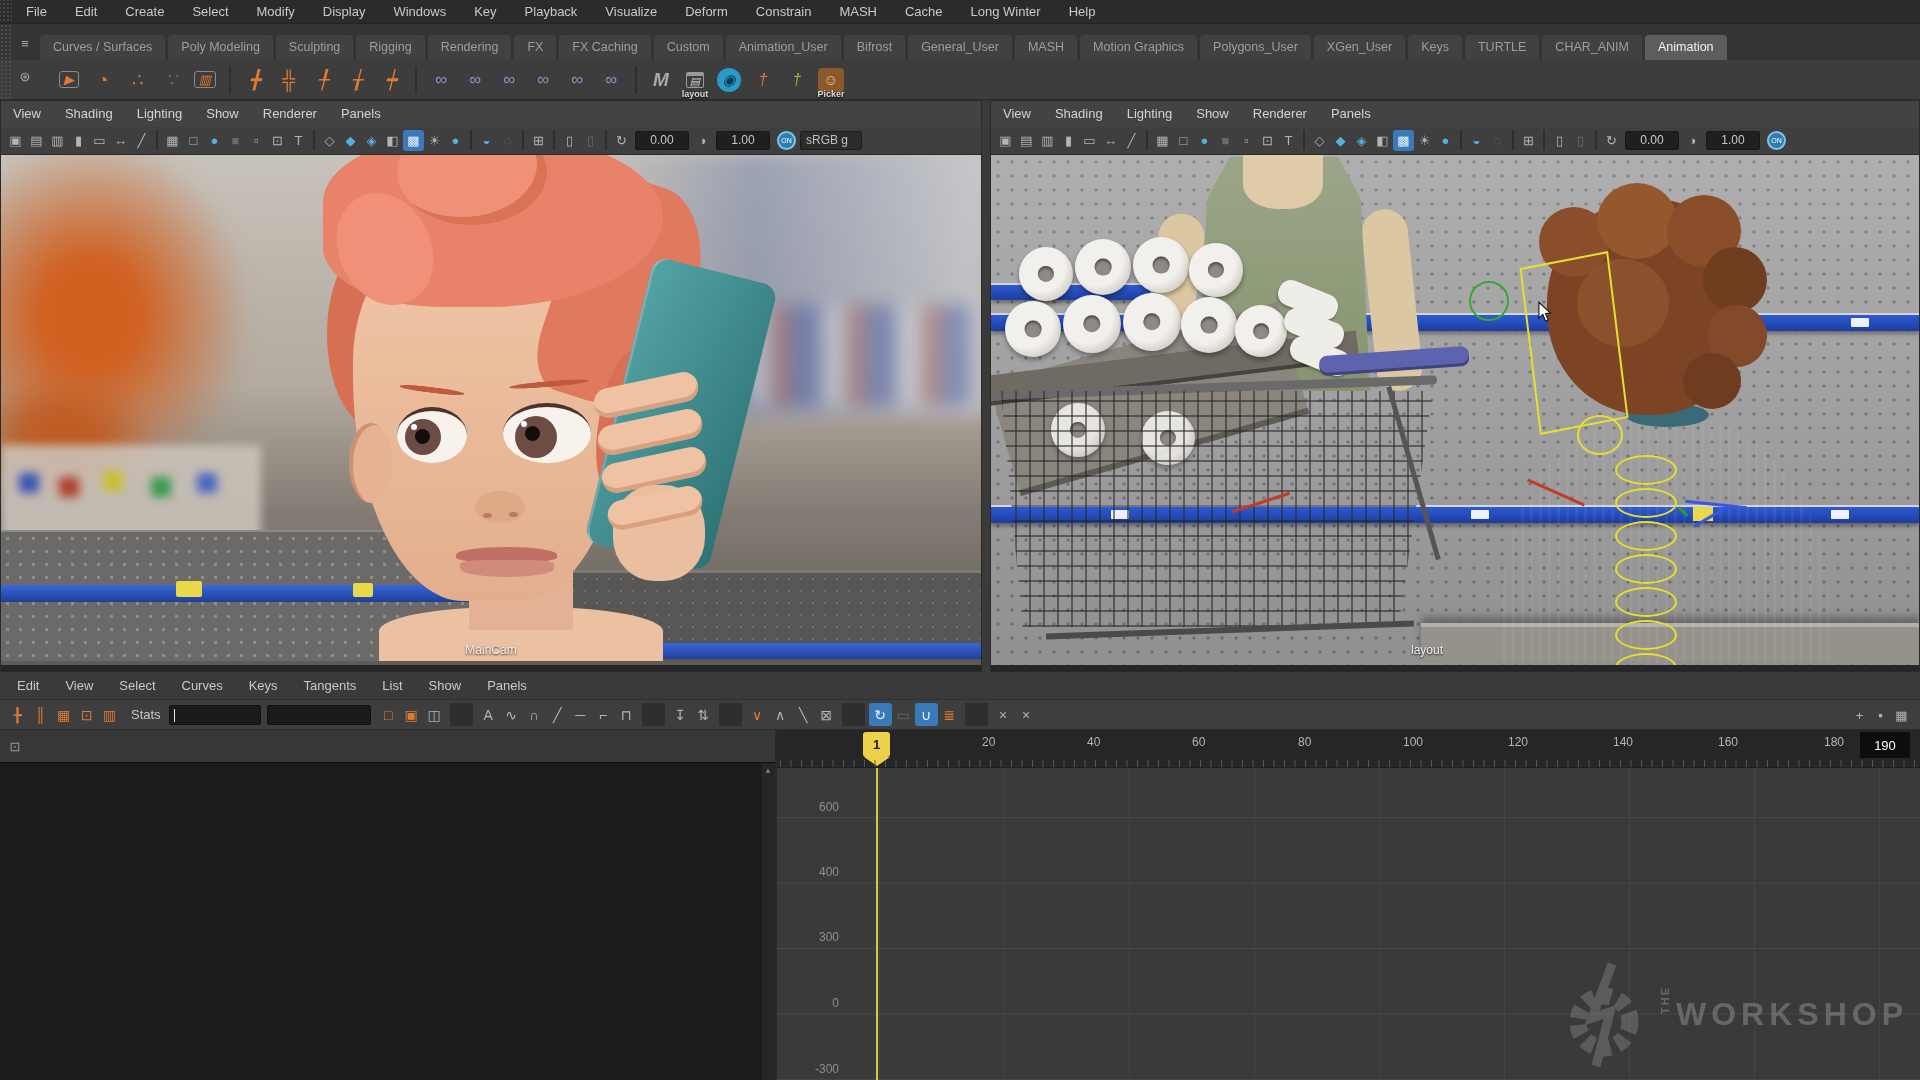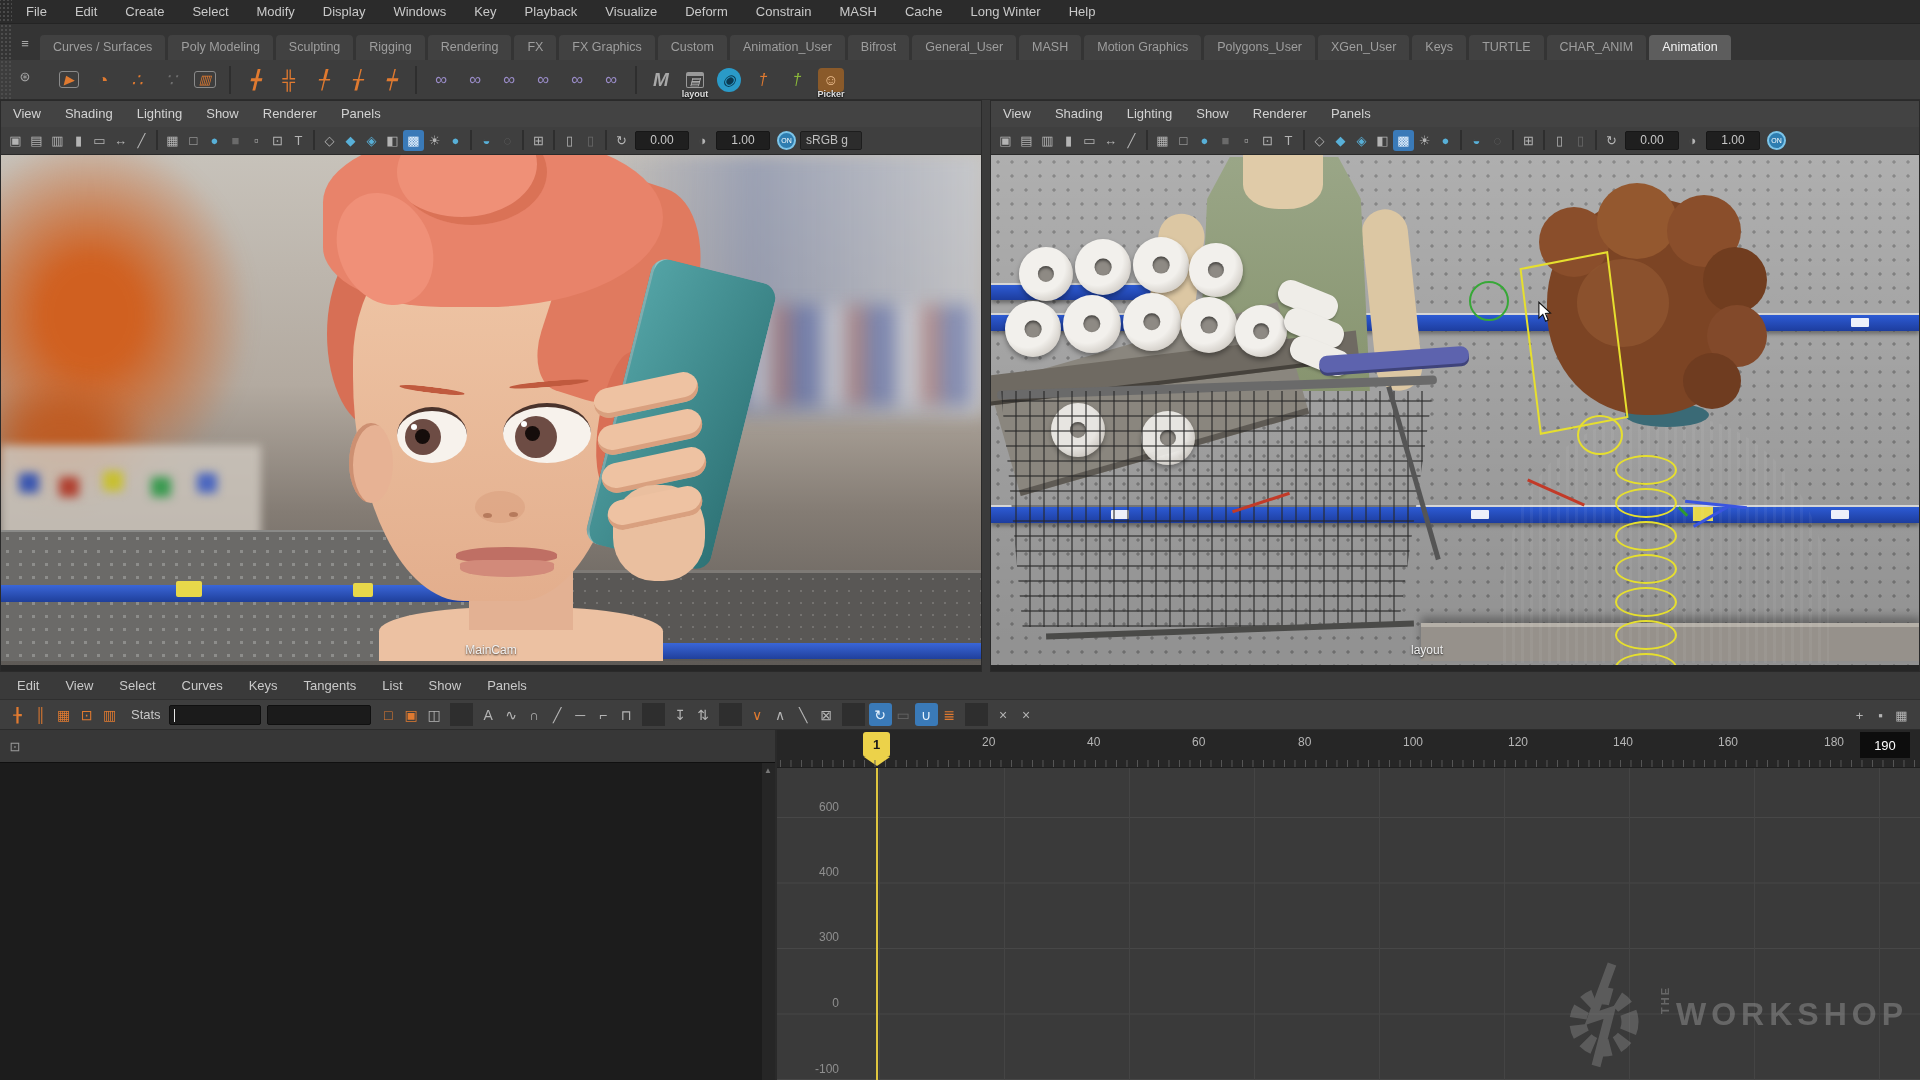--- a/index.html
+++ b/index.html
@@ -217,21 +217,21 @@
     <div class="rowgrip"></div>
     <span class="mini-btn">≡</span>
     <div class="tabs">
 
     <span class="tab">Curves / Surfaces</span>
         <span class="tab">Poly Modeling</span>
         <span class="tab">Sculpting</span>
         <span class="tab">Rigging</span>
         <span class="tab">Rendering</span>
         <span class="tab">FX</span>
-        <span class="tab">FX Graphics</span>
+        <span class="tab">FX Caching</span>
         <span class="tab">Custom</span>
         <span class="tab">Animation_User</span>
         <span class="tab">Bifrost</span>
         <span class="tab">General_User</span>
         <span class="tab">MASH</span>
         <span class="tab">Motion Graphics</span>
         <span class="tab">Polygons_User</span>
         <span class="tab">XGen_User</span>
         <span class="tab">Keys</span>
         <span class="tab">TURTLE</span>
@@ -920,21 +920,21 @@
       <div class="ruler">
         <span>
           
         <span class="rtick" style="--x: 205px;">20</span><span class="rtick" style="--x: 310px;">40</span><span class="rtick" style="--x: 415px;">60</span><span class="rtick" style="--x: 521px;">80</span><span class="rtick" style="--x: 626px;">100</span><span class="rtick" style="--x: 731px;">120</span><span class="rtick" style="--x: 836px;">140</span><span class="rtick" style="--x: 941px;">160</span><span class="rtick" style="--x: 1047px;">180</span></span>
         <span class="end-tick">190</span>
         <span class="ph-tag">1</span>
       </div>
       <div class="plot">
         <span>
           
-        <span class="vtick" style="--y: 32px;">600</span><span class="vtick" style="--y: 97px;">400</span><span class="vtick" style="--y: 162px;">300</span><span class="vtick" style="--y: 228px;">0</span><span class="vtick" style="--y: 294px;">-100</span></span>
+        <span class="vtick" style="--y: 32px;">600</span><span class="vtick" style="--y: 97px;">400</span><span class="vtick" style="--y: 162px;">300</span><span class="vtick" style="--y: 228px;">0</span><span class="vtick" style="--y: 294px;">-300</span></span>
         <div class="ph-line"></div>
         <div class="wm">
           <svg width="104" height="110" viewBox="0 0 104 110">
             <circle cx="50" cy="62" r="26" fill="none" stroke="#9a9a9a" stroke-width="17" stroke-dasharray="10 7"></circle>
             <path d="M58 4 L38 58 L56 52 L42 106" fill="none" stroke="#9a9a9a" stroke-width="9"></path>
           </svg>
           <div class="wm-text">
             <span class="wm-the">THE</span>
             <div class="wm-l2">WORKSHOP</div>
           </div>

